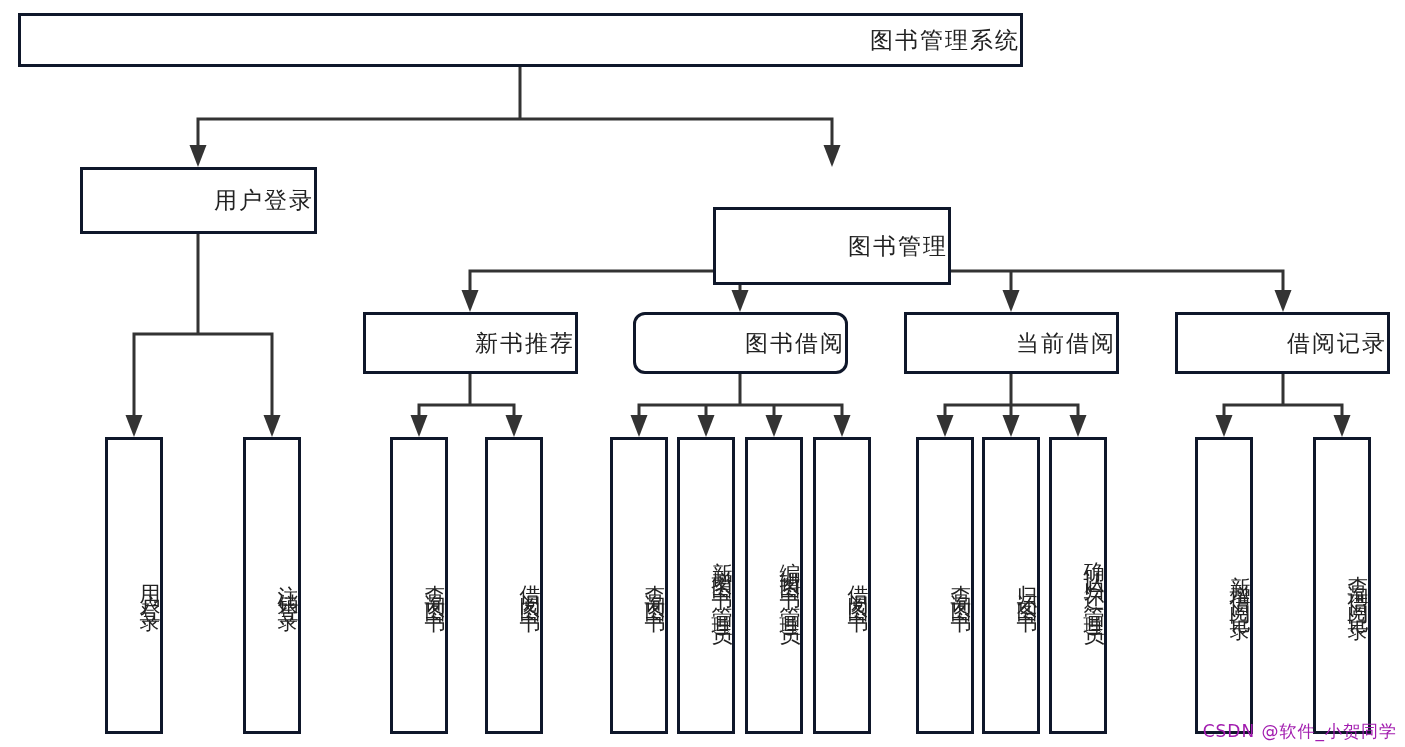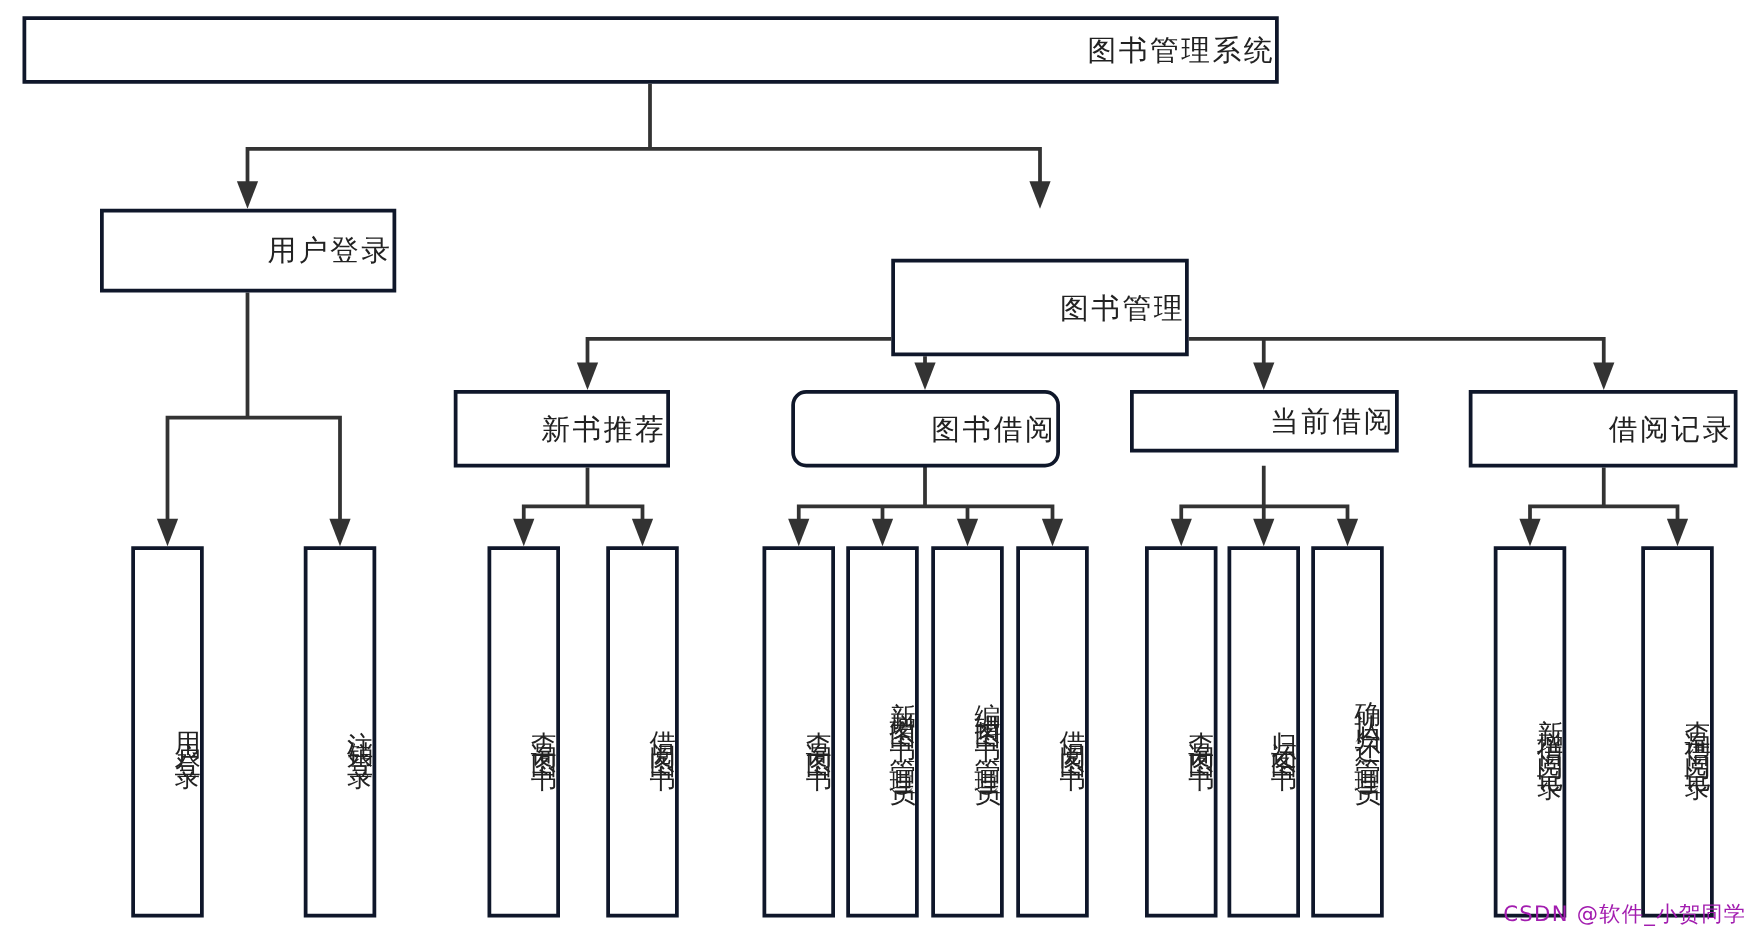--- a/index.html
+++ b/index.html
@@ -41,23 +41,23 @@
     writing-mode: vertical-rl;
     text-orientation: upright;
     font-size: 21px;
     letter-spacing: 9px;
     line-height: 1;
     white-space: normal;
   }
   .root-node   { left: 18px;  top: 13px;  width: 1005px; height: 54px; }
   .n-user-login { left: 80px;  top: 167px; width: 237px; height: 67px; }
   .n-book-mgmt  { left: 713px; top: 167px; width: 238px; height: 78px; margin-top: 40px; }
-  .n-new-book   { left: 363px;  top: 312px; width: 173px; height: 62px; }
+  .n-new-book   { left: 363px;  top: 312px; width: 215px; height: 62px; }
   .n-borrowing  { left: 633px;  top: 312px; width: 215px; height: 62px; border-radius: 12px; }
-  .n-current    { left: 904px;  top: 312px; width: 215px; height: 50px; }
+  .n-current    { left: 904px;  top: 312px; width: 215px; height: 62px; }
   .n-records    { left: 1175px; top: 312px; width: 215px; height: 62px; }
   .leaf { top: 437px; width: 58px; height: 297px; }
   .lf-1a { left: 105px; }
   .lf-1b { left: 243px; }
   .lf-2a { left: 390px; }
   .lf-2b { left: 485px; }
   .lf-3a { left: 610px; }
   .lf-3b { left: 677px; }
   .lf-3c { left: 745px; }
   .lf-3d { left: 813px; }

